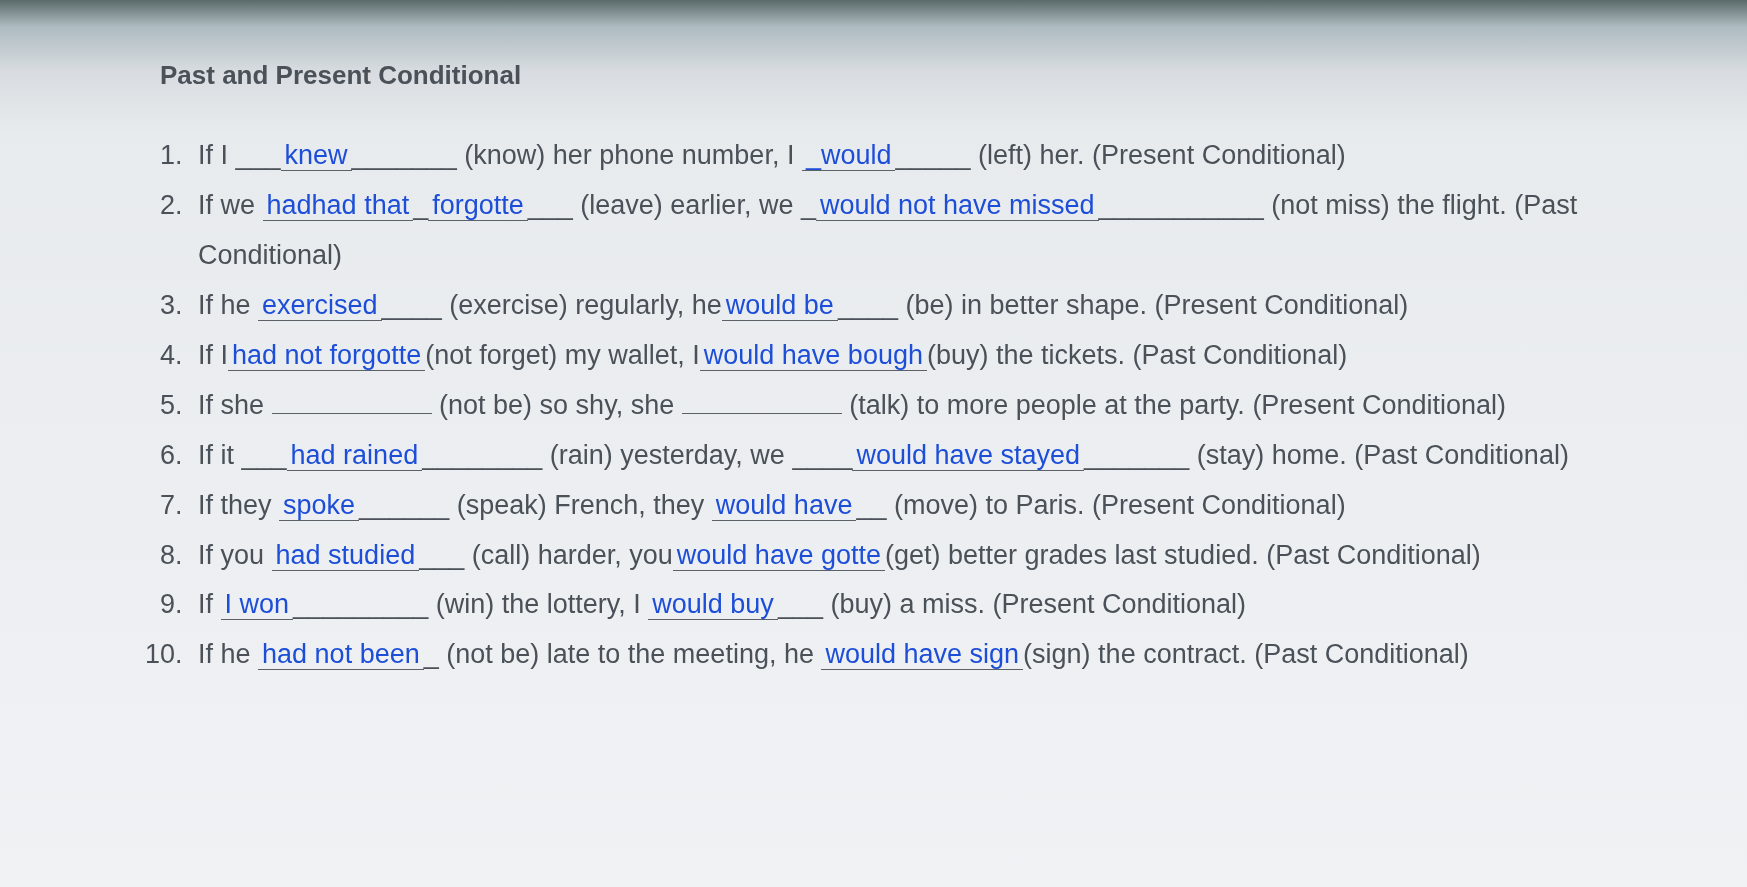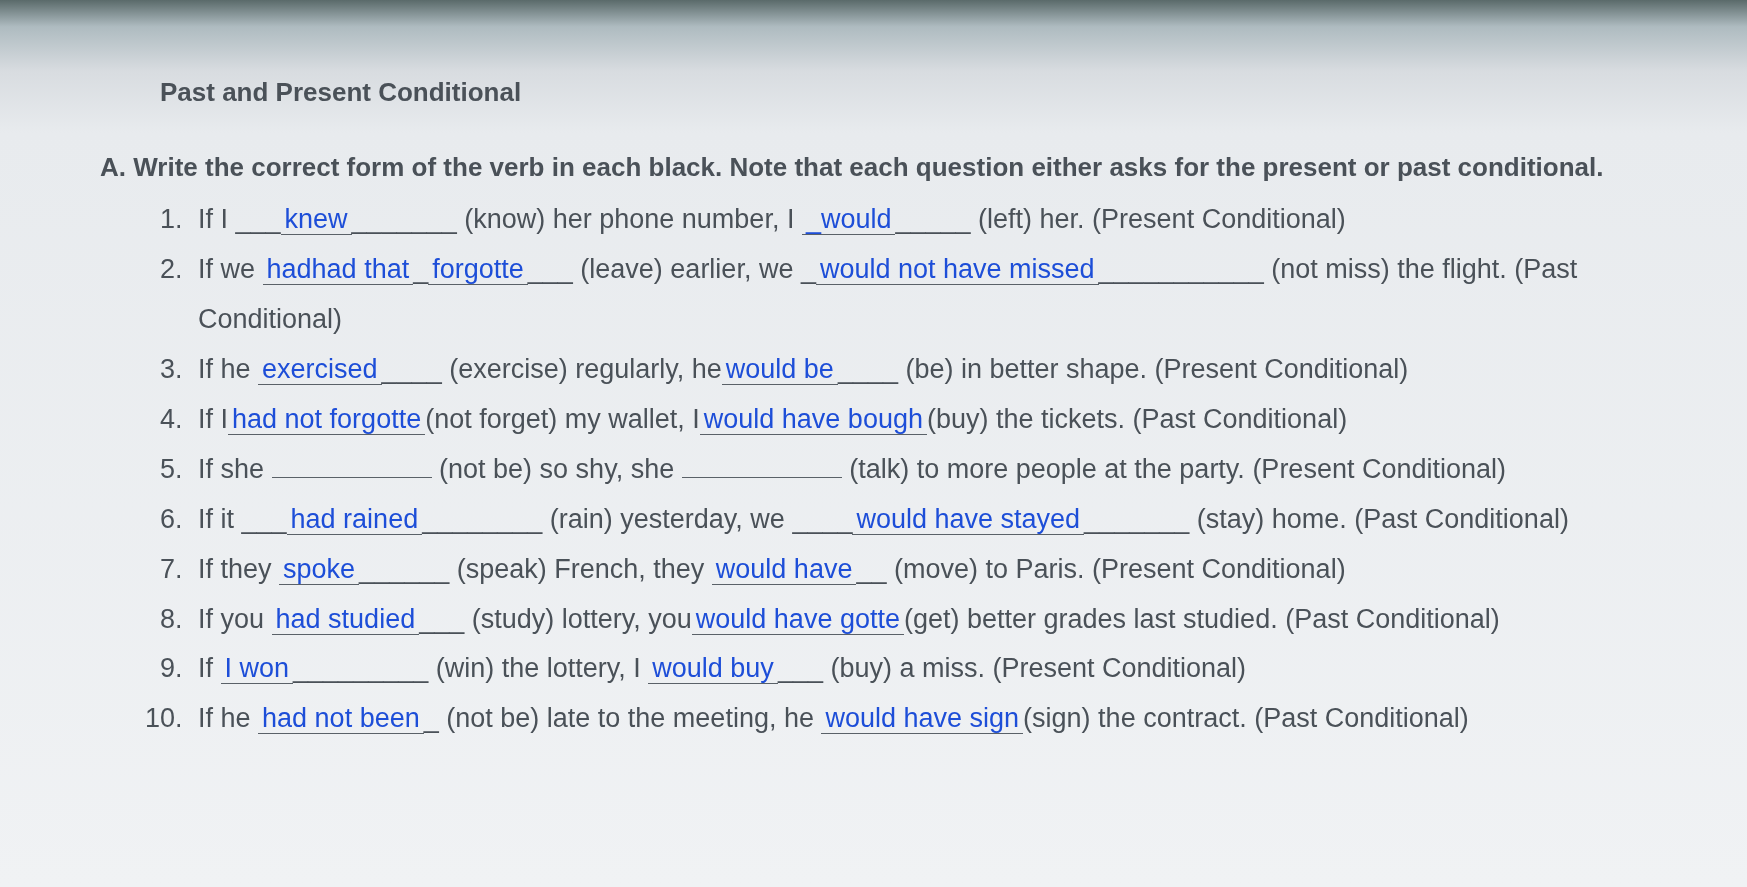--- a/index.html
+++ b/index.html
@@ -7,21 +7,20 @@
     padding: 0;
     background: linear-gradient(180deg, #5a6a6a 0%, #aebbc0 3%, #d8dce0 8%, #e8ebee 15%, #f0f2f4 100%);
     font-family: Arial, Helvetica, sans-serif;
     min-height: 887px;
     width: 1747px;
     box-sizing: border-box;
   }
   .page {
     padding: 60px 70px 40px 100px;
     color: #4a5158;
-    margin-top: 17px;
   }
   .title {
     font-weight: bold;
     font-size: 26px;
     margin-left: 60px;
     margin-bottom: 40px;
   }
   .instructions {
     font-weight: bold;
     font-size: 26px;
@@ -51,21 +50,20 @@
     min-width: 160px;
   }
   .italic {
   }
 </style>
 </head>
 <body>
 
 <div class="page">
   <div class="title">Past and Present Conditional</div>
-  <div class="instructions">A. Write the correct form of the verb in each black. Note that each question either asks for the present or past conditional.</div>
   <ol>
 
     <li>
       <span>If I ___</span><span class="answer">knew</span><span>_______ (know) her phone number, I </span><span class="answer">_would</span><span>_____ (left) her. </span><span class="italic">(Present Conditional)</span>
     </li>
 
     <li>
       <span>If we </span><span class="answer">hadhad that</span><span>_</span><span class="answer">forgotte</span><span>___ (leave) earlier, we _</span><span class="answer">would not have missed</span><span>___________ (not miss) the flight. </span><span class="italic">(Past Conditional)</span>
     </li>
 
@@ -83,21 +81,21 @@
 
     <li>
       <span>If it ___</span><span class="answer">had rained</span><span>________ (rain) yesterday, we ____</span><span class="answer">would have stayed</span><span>_______ (stay) home. </span><span class="italic">(Past Conditional)</span>
     </li>
 
     <li>
       <span>If they </span><span class="answer">spoke</span><span>______ (speak) French, they </span><span class="answer">would  have</span><span>__ (move) to Paris. </span><span class="italic">(Present Conditional)</span>
     </li>
 
     <li>
-      <span>If you </span><span class="answer">had studied</span><span>___ (study) lottery, you</span><span class="answer">would have gotte</span><span>(get) better grades last studied. </span><span class="italic">(Past Conditional)</span>
+      <span>If you </span><span class="answer">had studied</span><span>___ (call) harder, you</span><span class="answer">would have gotte</span><span>(get) better grades last studied. </span><span class="italic">(Past Conditional)</span>
     </li>
 
     <li>
       <span>If </span><span class="answer">I won</span><span>_________ (win) the lottery, I </span><span class="answer">would buy</span><span>___ (buy) a miss. </span><span class="italic">(Present Conditional)</span>
     </li>
 
     <li>
       <span>If he </span><span class="answer">had not been</span><span>_ (not be) late to the meeting, he </span><span class="answer">would have sign</span><span>(sign) the contract. </span><span class="italic">(Past Conditional)</span>
     </li>
 

